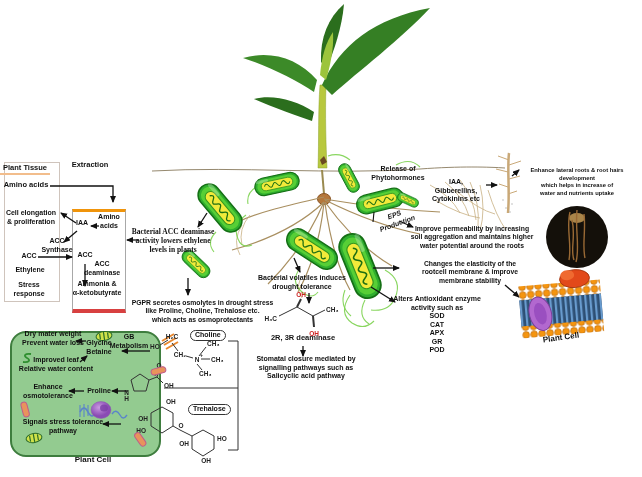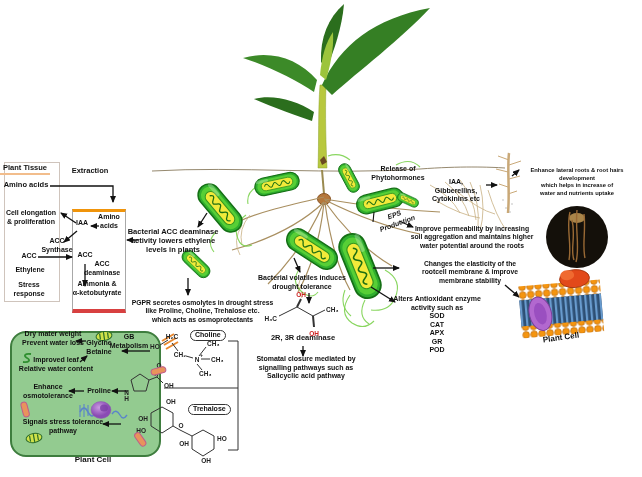--- a/index.html
+++ b/index.html
@@ -251,39 +251,39 @@
       <rect x="520" y="323" width="82" height="12" fill="url(#dots)"></rect>
       <ellipse cx="540" cy="312" rx="11" ry="17" transform="rotate(-10 540 312)" fill="#b268cf" stroke="#7a3f9a" stroke-width="1"></ellipse>
       <ellipse cx="540" cy="312" rx="6" ry="11" transform="rotate(-10 540 312)" fill="#9a4fc0"></ellipse>
       <ellipse cx="577" cy="280" rx="15" ry="9" fill="#e2491a" stroke="#9a2f0a" stroke-width="0.8"></ellipse>
       <ellipse cx="570" cy="276" rx="7" ry="5" fill="#f06a30"></ellipse>
     </g>
   </svg>
 
   <div class="lb s75 title-underline" style="left:0;top:163px;width:50px;">Plant Tissue</div>
   <div class="lb s75" style="left:2px;top:180px;width:48px;">Amino acids</div>
-  <div class="lb s75" style="left:68px;top:166px;width:44px;">Extraction</div>
+  <div class="lb s75" style="left:68px;top:160px;width:44px;">Extraction</div>
   <div class="lb" style="left:3px;top:209px;width:56px;">Cell elongation
 &amp; proliferation</div>
   <div class="lb" style="left:40px;top:237px;width:34px;">ACC
 Synthase</div>
   <div class="lb" style="left:20px;top:252px;width:18px;">ACC</div>
   <div class="lb" style="left:14px;top:266px;width:32px;">Ethylene</div>
   <div class="lb" style="left:2px;top:281px;width:54px;">Stress response</div>
 
   <div class="lb" style="left:73px;top:219px;width:18px;">IAA</div>
   <div class="lb" style="left:95px;top:213px;width:28px;">Amino
 acids</div>
   <div class="lb" style="left:76px;top:251px;width:18px;">ACC</div>
   <div class="lb" style="left:84px;top:260px;width:36px;">ACC
 deaminase</div>
   <div class="lb" style="left:72px;top:280px;width:50px;">Ammonia &amp;
 α-ketobutyrate</div>
 
-  <div class="lb s75" style="left:126px;top:227px;width:94px;">Bacterial ACC deaminase
+  <div class="lb s75" style="left:126px;top:227px;width:94px;font-family:Liberation Serif, serif;">Bacterial ACC deaminase
 activity lowers ethylene
 levels in plants</div>
   <div class="lb s68" style="left:130px;top:299px;width:145px;">PGPR secretes osmolytes in drought stress
 like Proline, Choline, Trehalose etc.
 which acts as osmoprotectants</div>
   <div class="lb" style="left:253px;top:274px;width:98px;">Bacterial volatiles induces
 drought tolerance</div>
   <div class="lb s75" style="left:260px;top:333px;width:86px;">2R, 3R deaminase</div>
   <div class="lb" style="left:252px;top:355px;width:108px;">Stomatal closure mediated by
 signalling pathways such as

